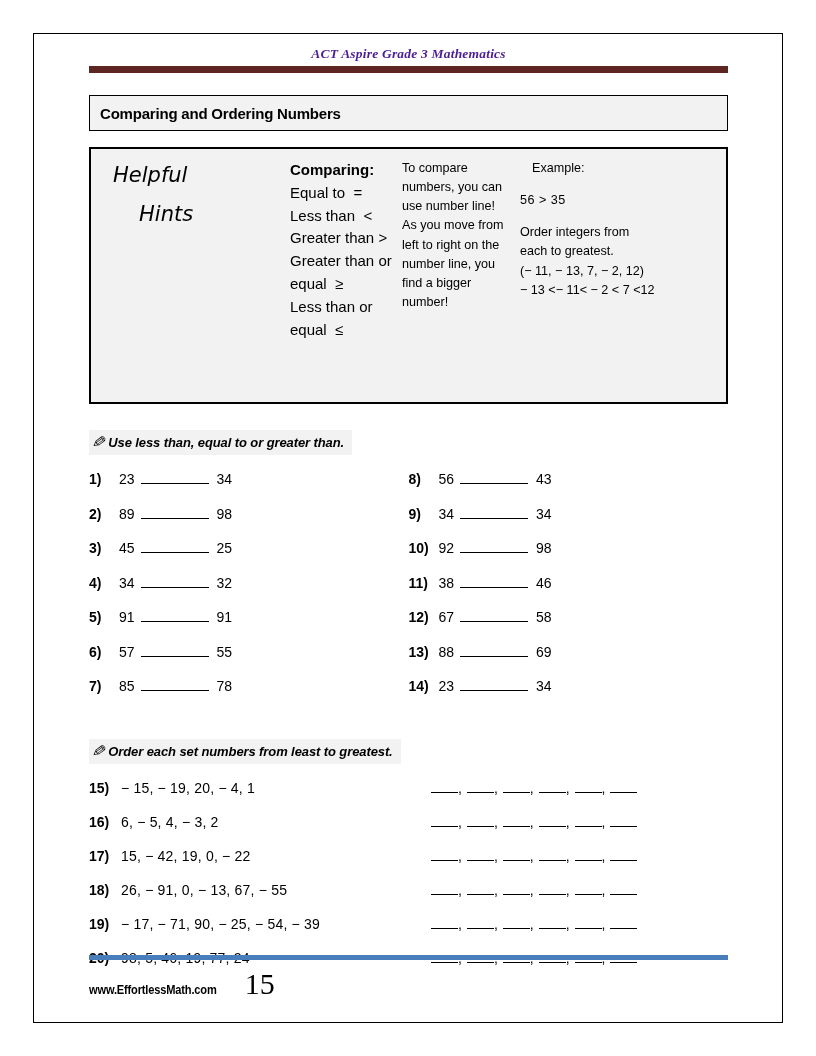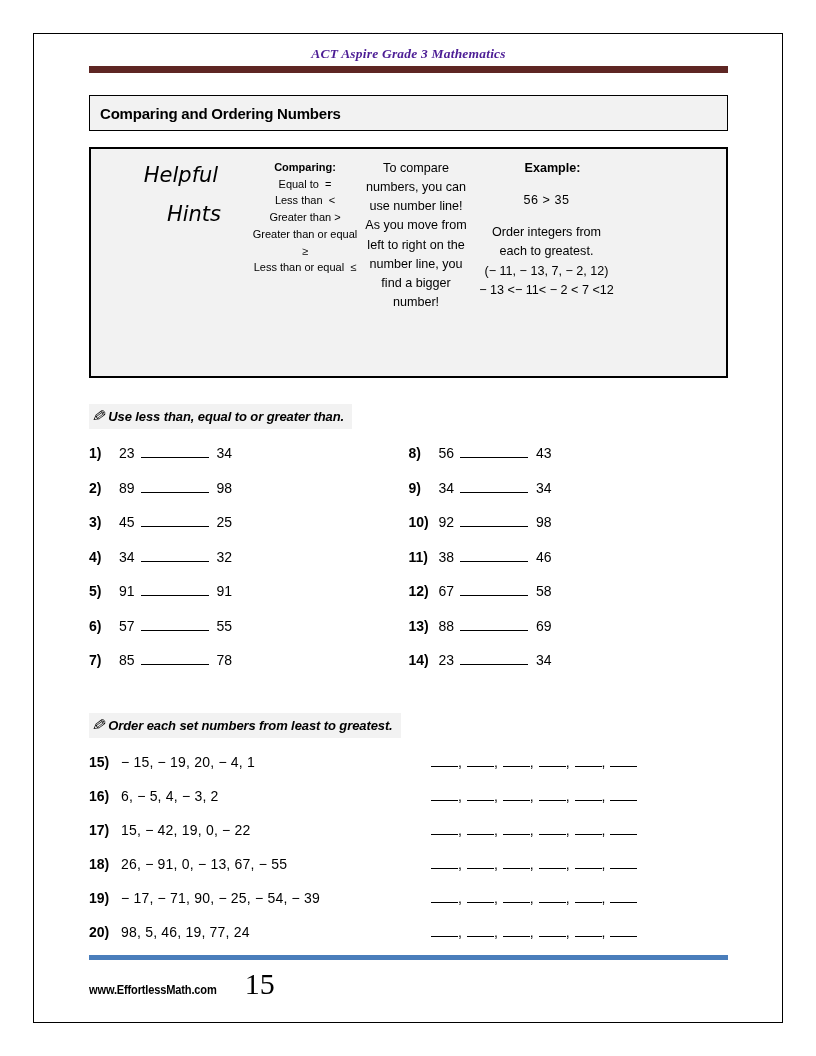--- a/index.html
+++ b/index.html
@@ -70,57 +70,57 @@
     letter-spacing: -0.2px;
   }
 
   
   .hints-box {
     border: 2.5px solid #000;
     background: #F2F2F2;
     box-sizing: border-box;
     display: flex;
     padding: 10px 12px 10px 10px;
-    height: 231px;
-    text-align: center;
+    height: 257px;
   }
   .hints-col { box-sizing: border-box; }
   .col-label {
     width: 148px;
     padding-left: 12px;
     padding-top: 4px;
   }
   .col-label .lbl-line {
     font-size: 21px;
     font-style: italic;
     font-family: "DejaVu Sans", sans-serif;
     line-height: 1.15;
   }
   .col-label .lbl-line.second {
     padding-left: 26px;
     margin-top: 15px;
   }
   .col-defs {
     width: 112px;
-    font-size: 11px;
+    font-size: 15px;
     line-height: 1.52;
+    margin-left: 41px;
   }
   .col-defs .defs-head { font-weight: bold; }
   .col-body {
     width: 118px;
     font-size: 12.6px;
     line-height: 1.52;
     padding-right: 8px;
   }
   .col-example {
     width: 135px;
     font-size: 12.6px;
     line-height: 1.52;
   }
-  .col-example .ex-head { font-weight: bold; padding-left: 12px; }
+  .col-example .ex-head { font-weight: normal; padding-left: 12px; }
   .col-example .ex-gap { height: 13px; }
   .col-example .ex-eq { letter-spacing: 0.5px; }
 
   
   .instruction {
     background: #F2F2F2;
     display: inline-flex;
     align-items: center;
     padding: 4px 8px 4px 3px;
     margin-top: 26px;

